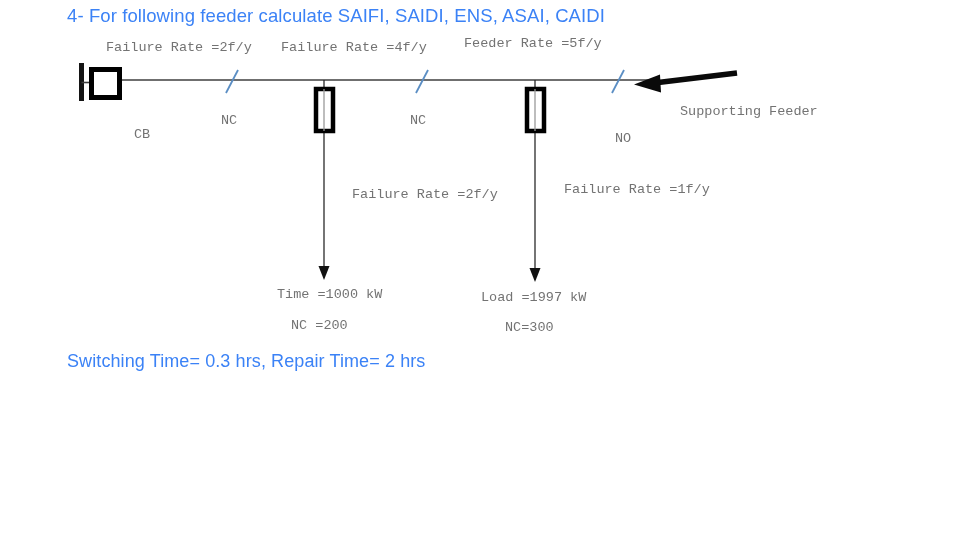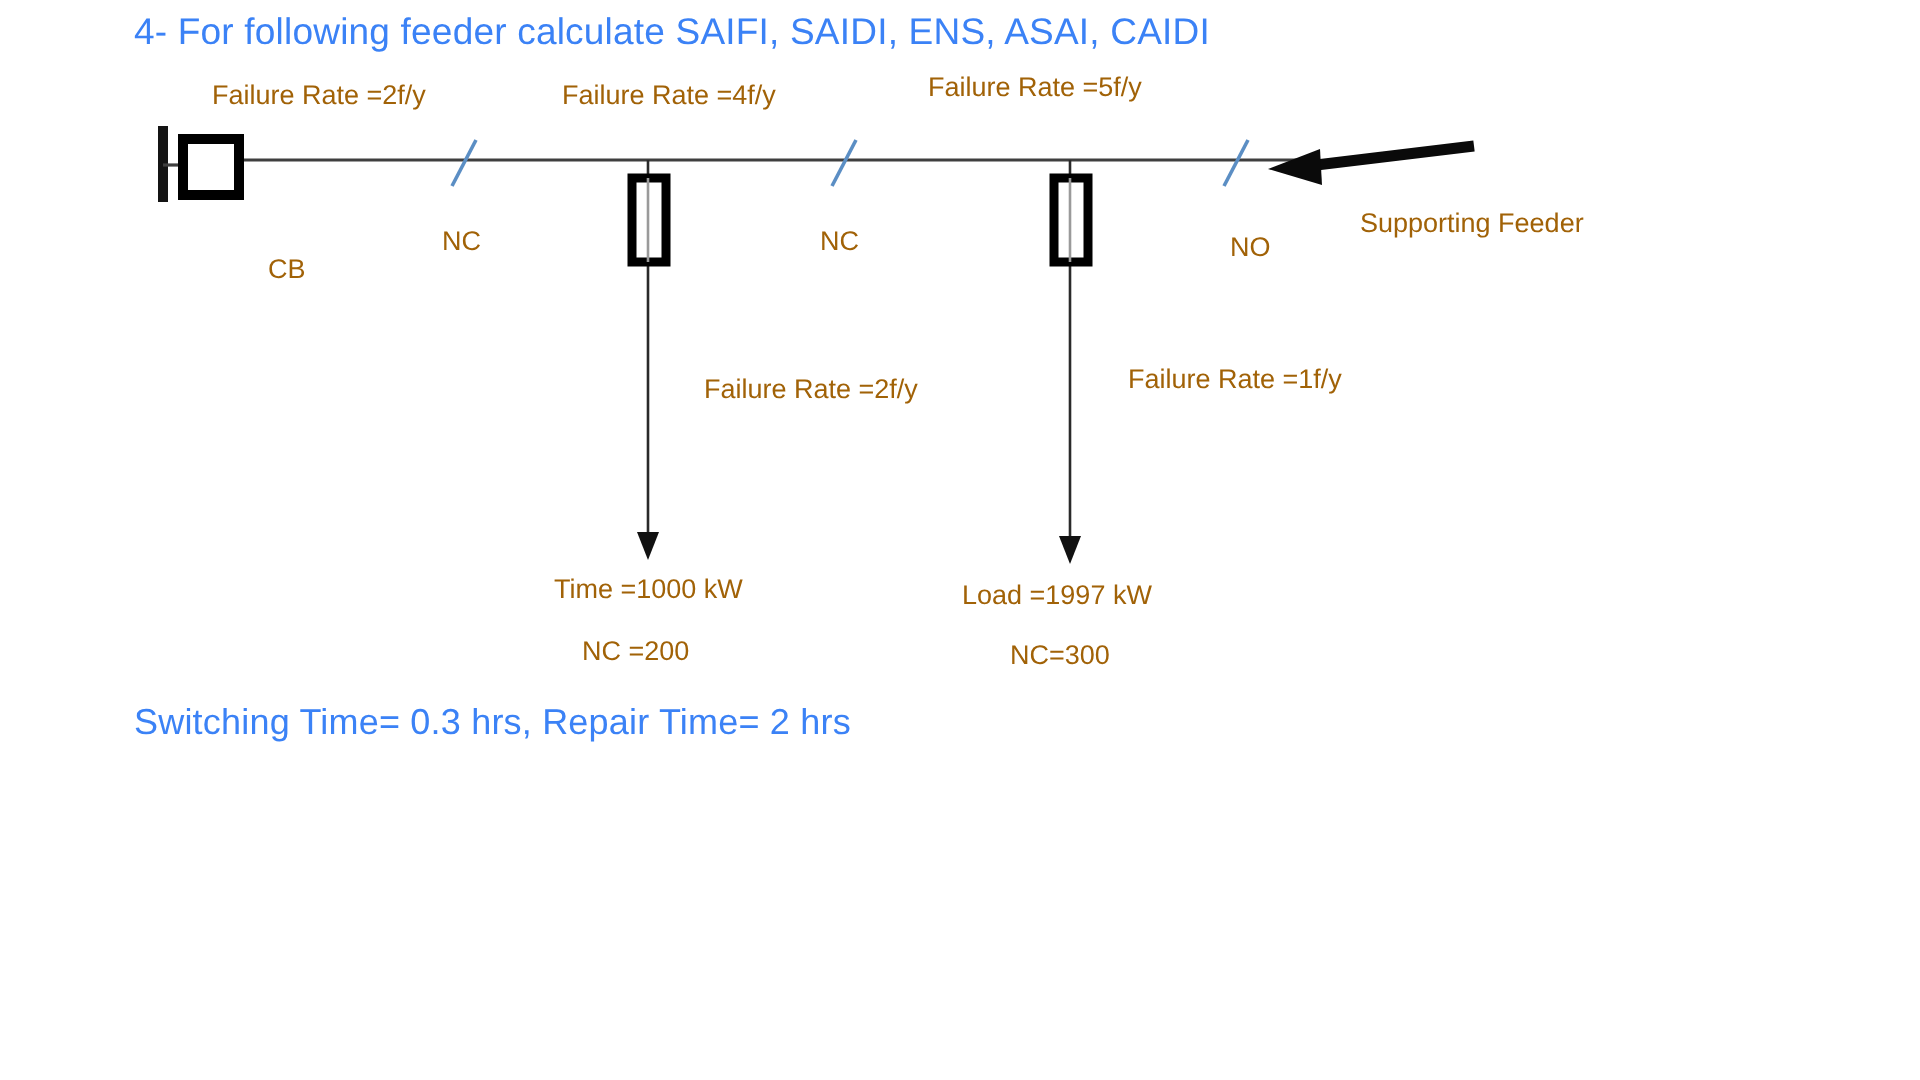--- a/index.html
+++ b/index.html
@@ -45,35 +45,35 @@
 
   #switching-repair-note {
     left: 67px;
     top: 352px;
     font-size: 18px;
     letter-spacing: 0.1px;
   }
 
   
   .ann {
-    font-family: Liberation Sans, sans-serif;
+    font-family: Liberation Mono, monospace;
     font-size: 13.5px;
-    color: #a16207;
+    color: #737373;
   }
 
   #fr-seg-1 { left: 106px; top: 41px; }
   #fr-seg-2 { left: 281px; top: 41px; }
   #fr-seg-3 { left: 464px; top: 37px; }
   #fr-branch-1 { left: 352px; top: 188px; }
   #fr-branch-2 { left: 564px; top: 183px; }
 
   #lbl-cb       { left: 90px;  top: 128px; margin-left: 44px; }
   #lbl-nc-1     { left: 221px; top: 114px; }
   #lbl-nc-2     { left: 410px; top: 114px; }
-  #lbl-no       { left: 615px; top: 117px; text-align: right; }
+  #lbl-no       { left: 615px; top: 132px; text-align: right; }
   #lbl-support  { left: 680px; top: 105px; text-align: right; }
 
   #load-1 { left: 277px; top: 288px; }
   #nc-1   { left: 291px; top: 319px; }
   #load-2 { left: 481px; top: 291px; }
   #nc-2   { left: 505px; top: 321px; }
 </style>
 </head>
 <body>
 
@@ -115,21 +115,21 @@
     <polygon points="634,84.5 660,74.5 661,92.5" fill="#0a0a0a"></polygon>
   </g>
 </svg>
 
 <div class="txt serif" id="title">4- For following feeder calculate SAIFI, SAIDI, ENS, ASAI, CAIDI</div>
 
 <div class="txt ann" id="fr-seg-1">Failure Rate =2f/y</div>
 
 <div class="txt ann" id="fr-seg-2">Failure Rate =4f/y</div>
 
-<div class="txt ann" id="fr-seg-3">Failure Rate =5f/y</div>
+<div class="txt ann" id="fr-seg-3">Feeder Rate =5f/y</div>
 
 <div class="txt ann" id="lbl-cb">CB</div>
 
 <div class="txt ann" id="lbl-nc-1">NC</div>
 
 <div class="txt ann" id="lbl-nc-2">NC</div>
 
 <div class="txt ann" id="lbl-no">NO</div>
 
 <div class="txt ann" id="lbl-support">Supporting Feeder</div>

